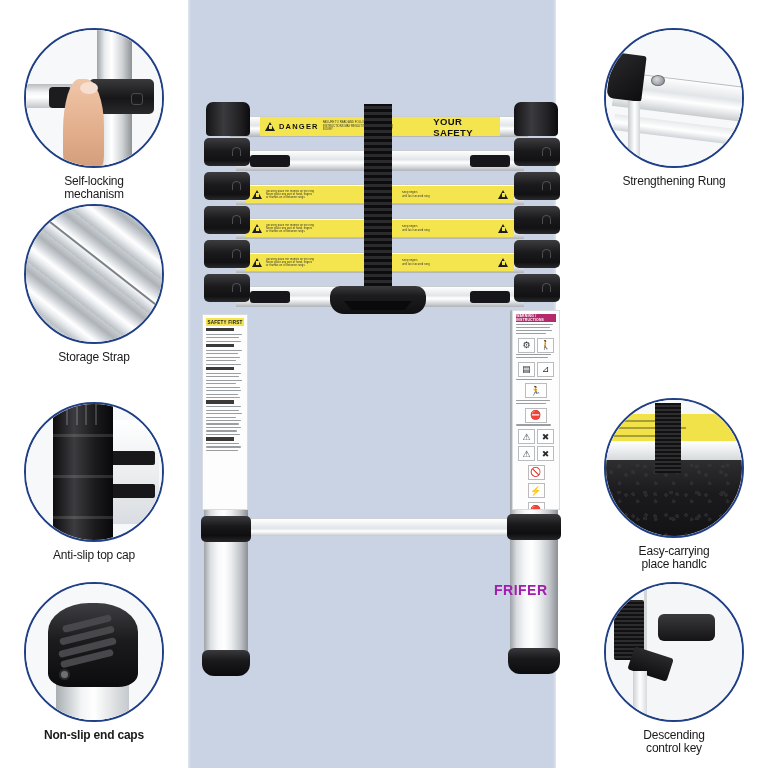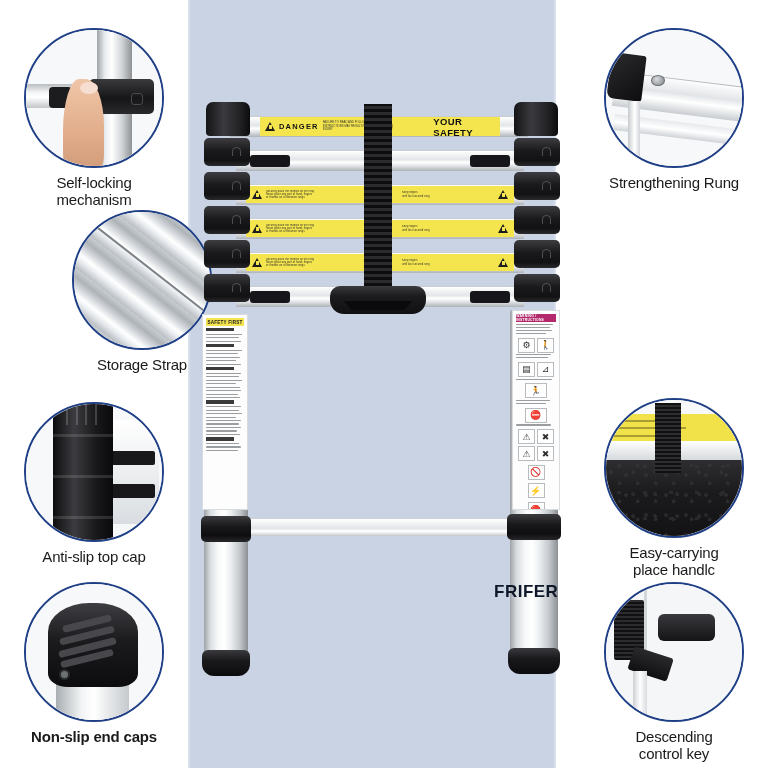--- a/index.html
+++ b/index.html
@@ -36,21 +36,21 @@
   }
   .bubble {
     width: 140px; height: 140px; border-radius: 50%;
     border: 2.4px solid #1f3f87;
     overflow: hidden; position: relative;
     background: #f2f2f2;
   }
   .bubble .scene { position: absolute; inset: 0; }
   .callout-label {
     margin-top: 7px; text-align: center;
-    font-size: 15px; line-height: 1.12; color: #1a1a1a;
+    font-size: 12px; line-height: 1.12; color: #1a1a1a;
     font-family: "Liberation Sans", sans-serif;
     letter-spacing: -0.2px;
     width: 180px;
   }
 
   
   .b-rail-v {
     position: absolute; left: 52%; top: -6%; width: 26%; height: 112%;
     background: linear-gradient(to right,#9fa3a6 0%,#e9ecee 22%,#ffffff 42%,#cfd3d6 72%,#8e9295 100%);
   }
@@ -367,21 +367,21 @@
   }
   .picto {
     width: 17px; height: 15px; border: .8px solid #b9bcbf;
     display: flex; align-items: center; justify-content: center;
     font-size: 9px; color: #2e2e2e; background: #fff;
   }
   .picto.wide { width: 22px; }
 
   .brand-text {
     position: absolute; z-index: 6;
-    font-size: 17px; font-weight: bold; color: #0f172a;
+    font-size: 14px; font-weight: bold; color: #a21caf;
     letter-spacing: .5px; font-family: "Liberation Sans", sans-serif;
   }
 </style>
 </head>
 <body>
 
 <div id="stage">
 
   <div class="center-panel">
     <div class="ladder">
@@ -596,21 +596,21 @@
             </div>
           <div class="b-tab"></div>
           <div class="b-finger"></div>
           <div class="b-nail"></div>
         </div>
       </div>
       <div class="callout-label" style="white-space:pre-line;">Self-locking
 mechanism</div>
     </div>
 
-    <div class="callout" style="top:210px;margin-left:48px;">
+    <div class="callout" style="top:204px;">
       <div class="bubble">
         <div class="scene">
           <div class="b-stripes">
               <span class="seam"></span>
             </div>
         </div>
       </div>
       <div class="callout-label" style="white-space:pre-line;">Storage Strap</div>
     </div>
 

